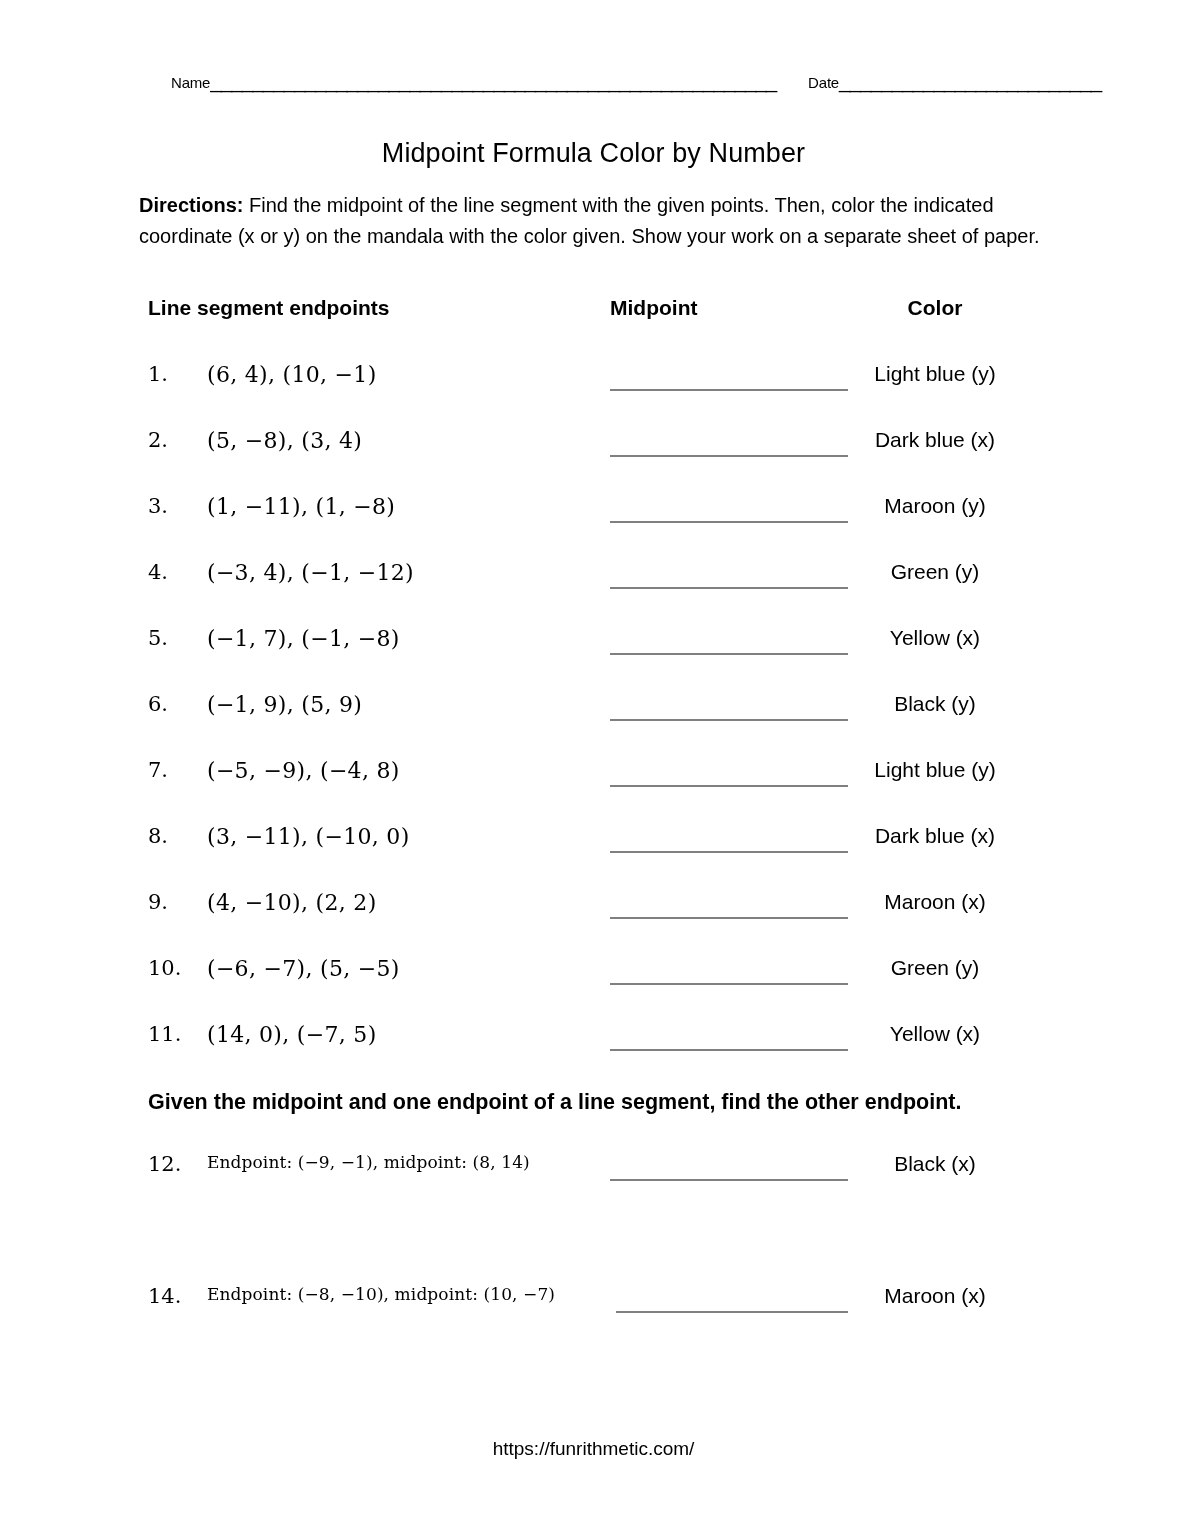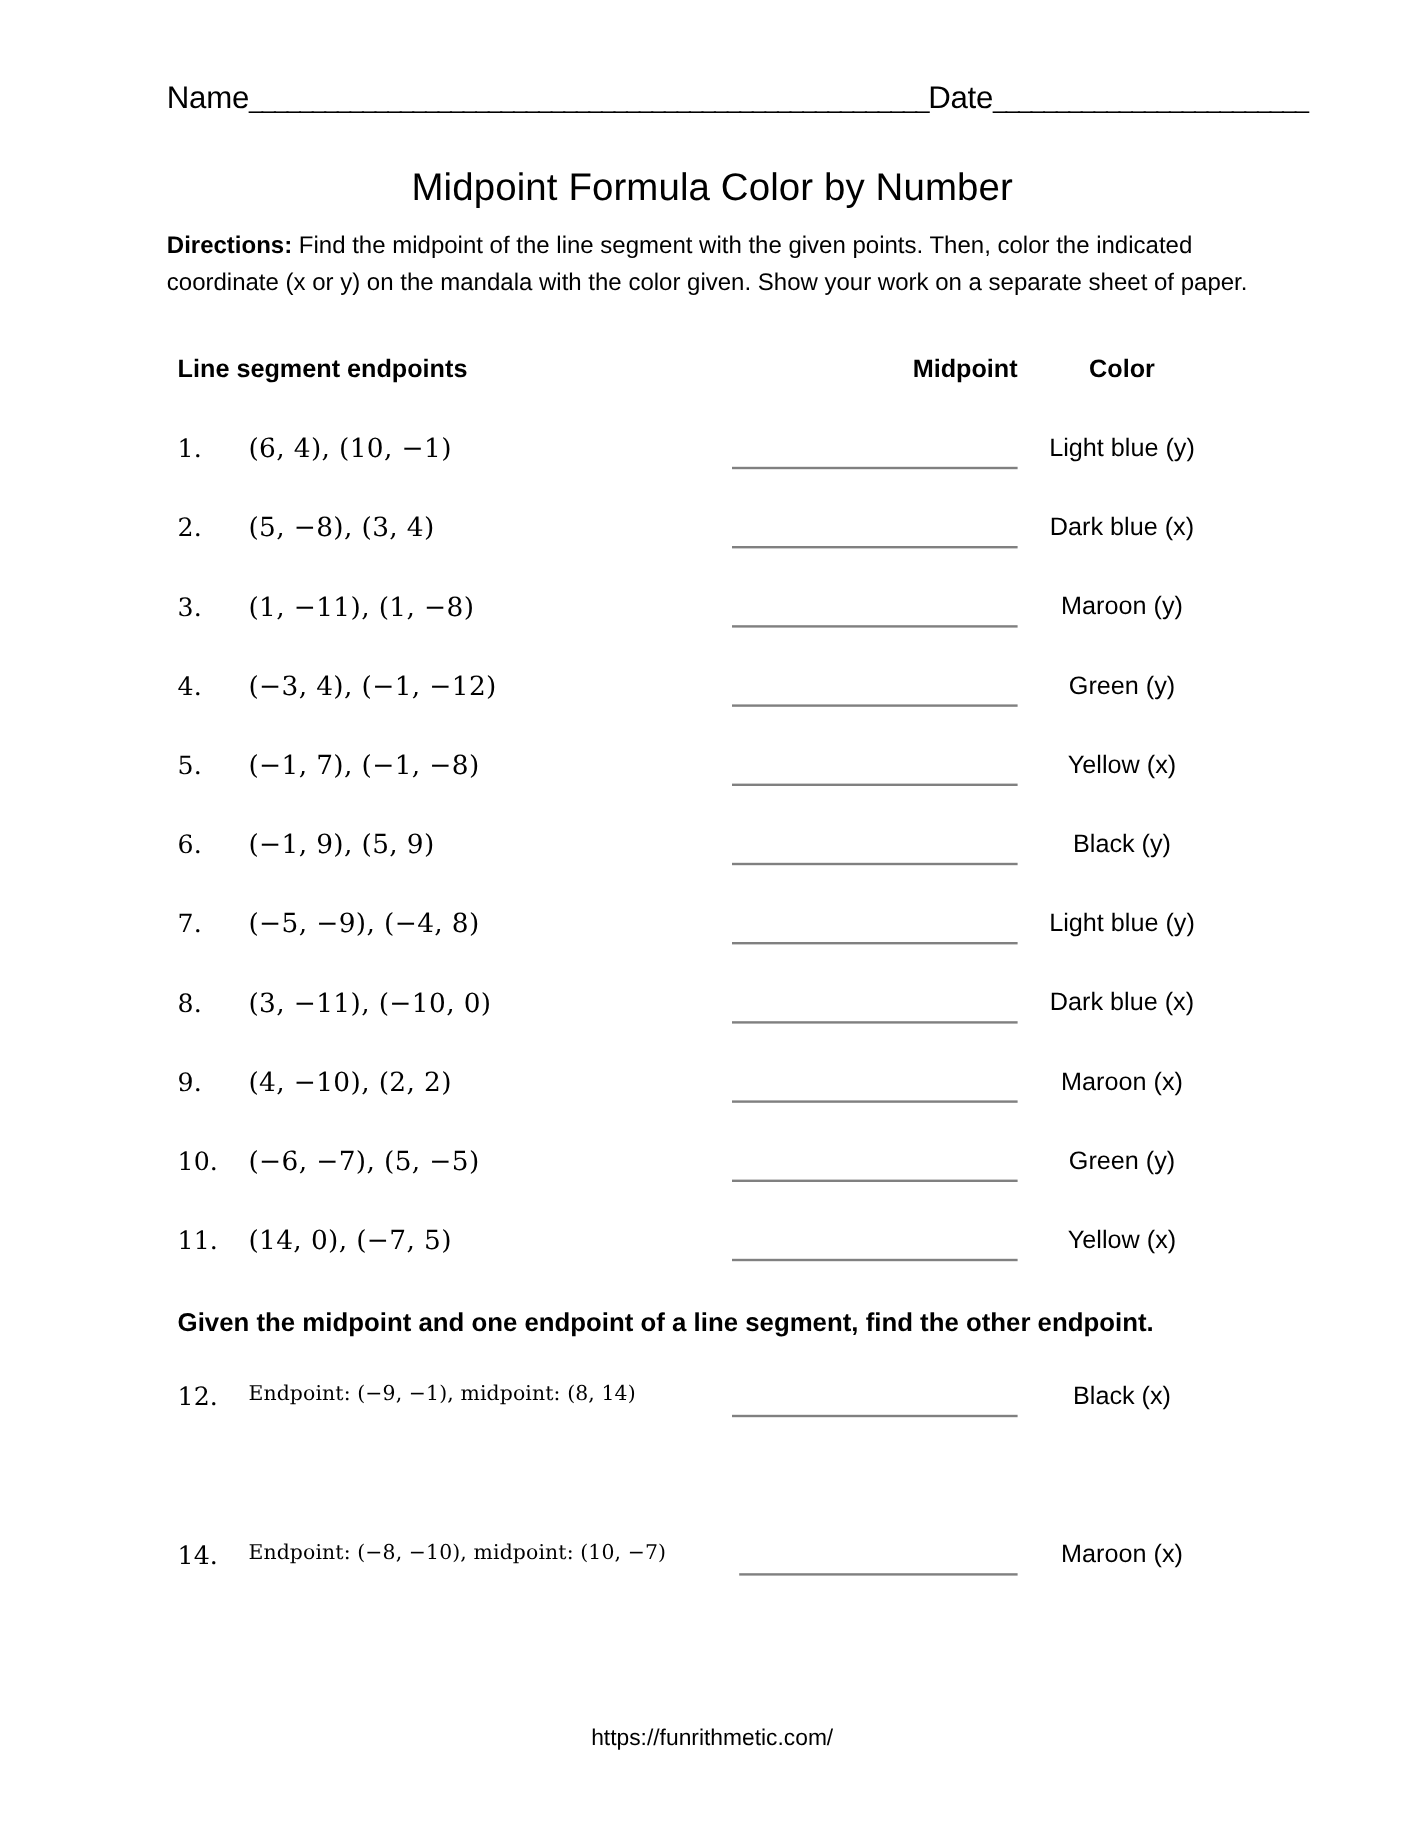--- a/index.html
+++ b/index.html
@@ -27,34 +27,34 @@
   .namedate {
     position: absolute;
     left: 139px;
     top: 68px;
     width: 910px;
     font-size: 21px;
     line-height: 26px;
     white-space: nowrap;
     letter-spacing: -0.2px;
   }
-  .namedate .lbl { font-size: 26px; }
+  .namedate .lbl { font-size: 15px; margin-left: 32px; }
   .namedate .rule {
     font-size: 21px;
     letter-spacing: -1.2px;
   }
 
   
   .title {
     position: absolute;
     left: 0;
     top: 138px;
     width: 1187px;
     text-align: center;
-    font-size: 32px;
+    font-size: 27px;
     letter-spacing: 0.1px;
   }
 
   
   .directions {
     position: absolute;
     left: 139px;
     top: 190px;
     width: 915px;
     font-size: 20px;
@@ -74,21 +74,21 @@
     padding-left: 15px;
   }
   .ch-endpoints {
     position: absolute;
     left: 148px; top: 0;
   }
   .ch-midpoint {
     position: absolute;
     left: 610px; top: 0;
     width: 238px;
-    text-align: right;
+    text-align: left;
   }
   .ch-color {
     position: absolute;
     left: 862px; top: 0;
     width: 146px;
     text-align: center;
   }
 
   
   .row {

